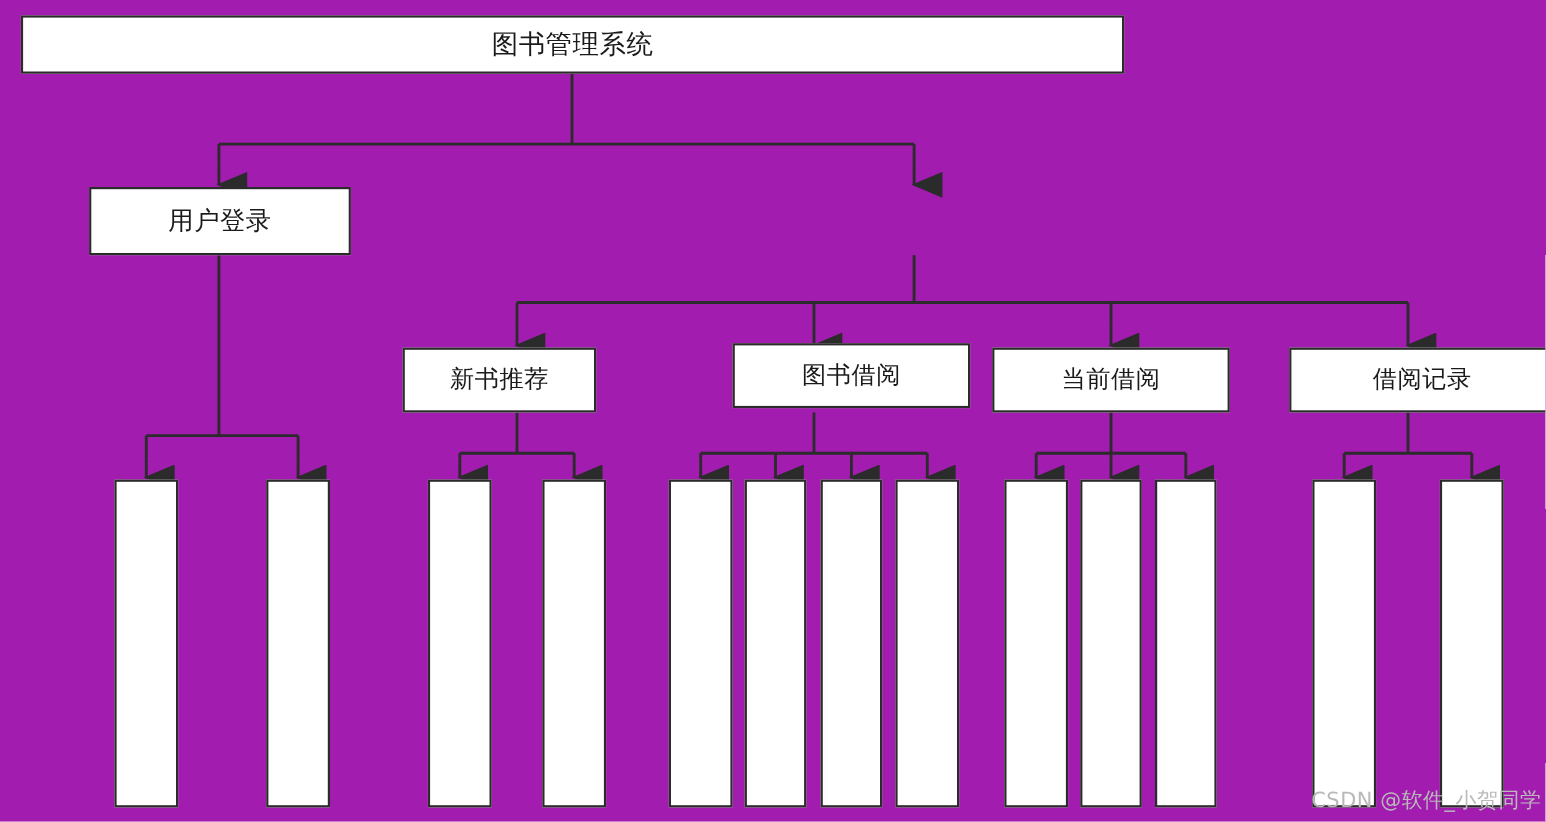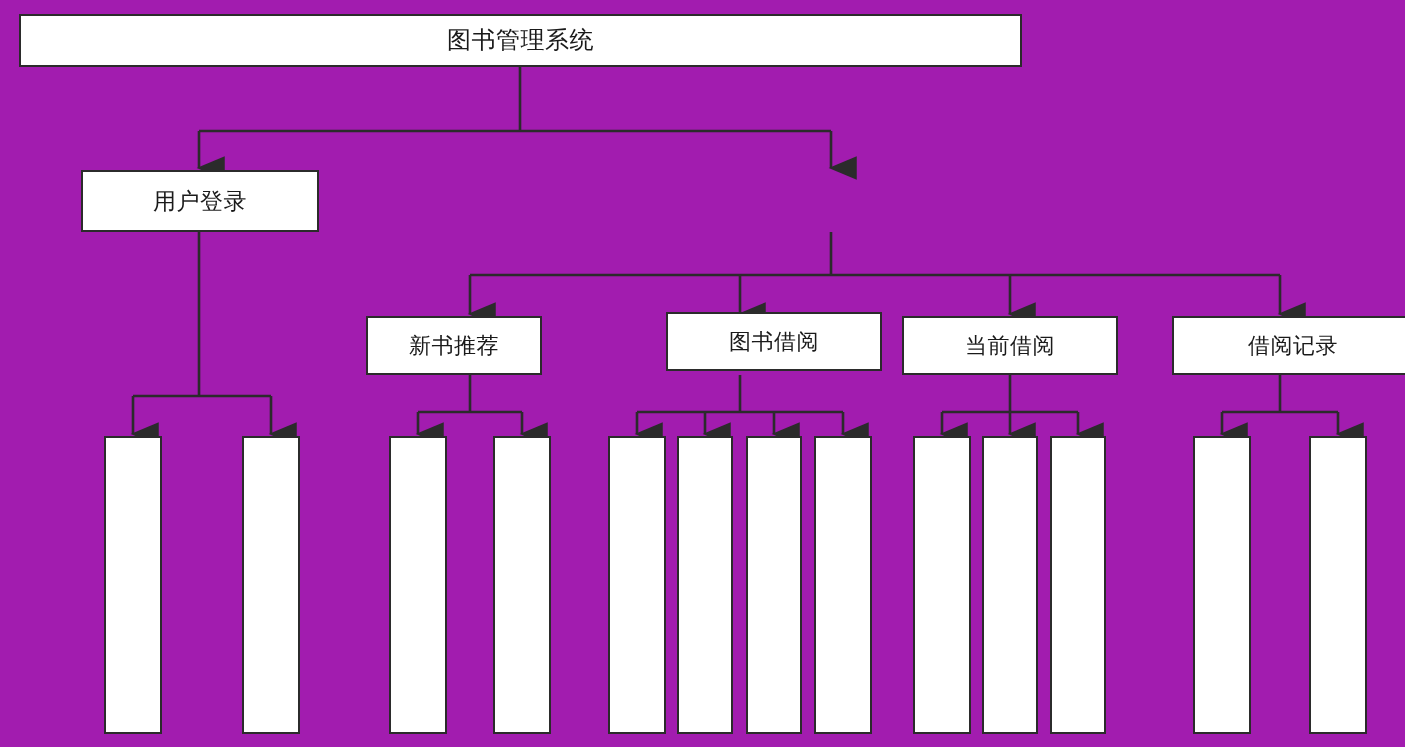--- a/index.html
+++ b/index.html
@@ -206,14 +206,15 @@
     <span class="lbl">确认归还（管理员）</span>
   </div>
 
   <div class="node leaf" style="left:1193px; top:436px; width:58px; height:298px;">
     <span class="lbl">新增借阅记录</span>
   </div>
   <div class="node leaf" style="left:1309px; top:436px; width:58px; height:298px;">
     <span class="lbl">查询借阅记录</span>
   </div>
 
+  <div class="watermark" style="left:1192px; top:715px;">CSDN @软件_小贺同学</div>
 
 </div>
 
 </body></html>

